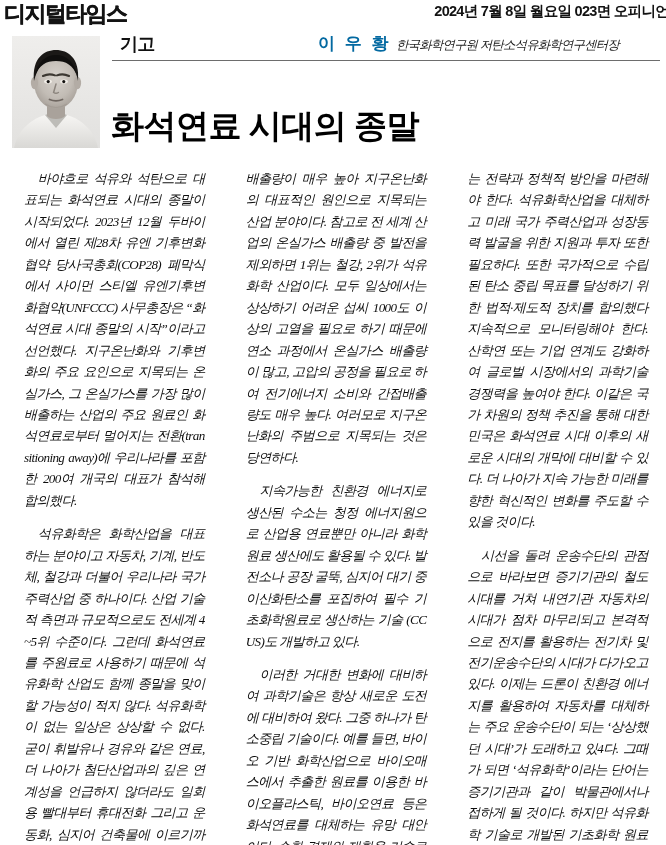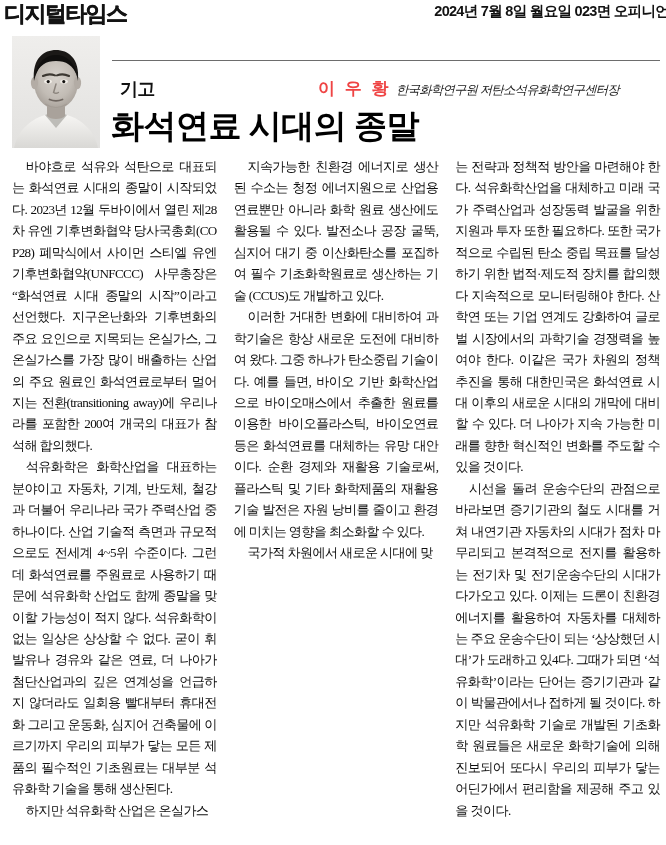--- a/index.html
+++ b/index.html
@@ -50,41 +50,40 @@
     text-align: center;
   }
 
   
   .byline-band {
     position: absolute;
     top: 30px;
     left: 0;
     width: 666px;
     height: 30px;
-    margin-top: 45px;
   }
   .kind-label {
     position: absolute;
     left: 120px;
     top: 2px;
     font-family: "Liberation Sans", "DejaVu Sans", sans-serif;
     font-weight: 700;
     font-size: 18px;
     letter-spacing: -0.8px;
     color: #111111;
   }
   .author-name {
     position: absolute;
     left: 318px;
     top: 2px;
     font-family: "Liberation Sans", "DejaVu Sans", sans-serif;
     font-weight: 700;
     font-size: 17px;
     letter-spacing: 2.5px;
-    color: #ef4444;
+    color: #0369a1;
     white-space: nowrap;
   }
   .author-affil {
     position: absolute;
     left: 396px;
     top: 7px;
     font-family: "Liberation Sans", "DejaVu Sans", sans-serif;
     font-weight: 500;
     font-size: 12.5px;
     letter-spacing: -0.9px;
@@ -142,22 +141,23 @@
     width: 205px;
     font-size: 13.1px;
     line-height: 21.45px;
     text-align: justify;
     text-justify: inter-character;
     letter-spacing: -0.62px;
     word-break: break-all;
     color: #0d0d0d;
   }
   .column p {
-    margin: 0;
+    margin: 12px;
     text-indent: 1.05em;
+    font-style: italic;
   }
   .column p.cont {
     text-indent: 0;
   }
 </style>
 </head>
 <body>
 
 <div class="masthead-row">
   <div class="masthead-logo">디지털타임스</div>
@@ -223,20 +223,21 @@
 
 <div class="columns">
 
   <div class="column">
     <p>바야흐로 석유와 석탄으로 대표되는 화석연료 시대의 종말이 시작되었다. 2023년 12월 두바이에서 열린 제28차 유엔 기후변화협약 당사국총회(COP28) 폐막식에서 사이먼 스티엘 유엔기후변화협약(UNFCCC) 사무총장은 “화석연료 시대 종말의 시작”이라고 선언했다. 지구온난화와 기후변화의 주요 요인으로 지목되는 온실가스, 그 온실가스를 가장 많이 배출하는 산업의 주요 원료인 화석연료로부터 멀어지는 전환(transitioning away)에 우리나라를 포함한 200여 개국의 대표가 참석해 합의했다.</p>
     <p>석유화학은 화학산업을 대표하는 분야이고 자동차, 기계, 반도체, 철강과 더불어 우리나라 국가 주력산업 중 하나이다. 산업 기술적 측면과 규모적으로도 전세계 4~5위 수준이다. 그런데 화석연료를 주원료로 사용하기 때문에 석유화학 산업도 함께 종말을 맞이할 가능성이 적지 않다. 석유화학이 없는 일상은 상상할 수 없다. 굳이 휘발유나 경유와 같은 연료, 더 나아가 첨단산업과의 깊은 연계성을 언급하지 않더라도 일회용 빨대부터 휴대전화 그리고 운동화, 심지어 건축물에 이르기까지 우리의 피부가 닿는 모든 제품의 필수적인 기초원료는 대부분 석유화학 기술을 통해 생산된다.</p>
     <p>하지만 석유화학 산업은 온실가스</p>
   </div>
 
   <div class="column">
+    <p class="cont">배출량이 매우 높아 지구온난화의 대표적인 원인으로 지목되는 산업 분야이다. 참고로 전 세계 산업의 온실가스 배출량 중 발전을 제외하면 1위는 철강, 2위가 석유화학 산업이다. 모두 일상에서는 상상하기 어려운 섭씨 1000도 이상의 고열을 필요로 하기 때문에 연소 과정에서 온실가스 배출량이 많고, 고압의 공정을 필요로 하여 전기에너지 소비와 간접배출량도 매우 높다. 여러모로 지구온난화의 주범으로 지목되는 것은 당연하다.</p>
     <p>지속가능한 친환경 에너지로 생산된 수소는 청정 에너지원으로 산업용 연료뿐만 아니라 화학 원료 생산에도 활용될 수 있다. 발전소나 공장 굴뚝, 심지어 대기 중 이산화탄소를 포집하여 필수 기초화학원료로 생산하는 기술 (CCUS)도 개발하고 있다.</p>
     <p>이러한 거대한 변화에 대비하여 과학기술은 항상 새로운 도전에 대비하여 왔다. 그중 하나가 탄소중립 기술이다. 예를 들면, 바이오 기반 화학산업으로 바이오매스에서 추출한 원료를 이용한 바이오플라스틱, 바이오연료 등은 화석연료를 대체하는 유망 대안이다. 순환 경제와 재활용 기술로써, 플라스틱 및 기타 화학제품의 재활용 기술 발전은 자원 낭비를 줄이고 환경에 미치는 영향을 최소화할 수 있다.</p>
     <p>국가적 차원에서 새로운 시대에 맞</p>
   </div>
 
   <div class="column">
     <p class="cont">는 전략과 정책적 방안을 마련해야 한다. 석유화학산업을 대체하고 미래 국가 주력산업과 성장동력 발굴을 위한 지원과 투자 또한 필요하다. 또한 국가적으로 수립된 탄소 중립 목표를 달성하기 위한 법적·제도적 장치를 합의했다 지속적으로 모니터링해야 한다. 산학연 또는 기업 연계도 강화하여 글로벌 시장에서의 과학기술 경쟁력을 높여야 한다. 이같은 국가 차원의 정책 추진을 통해 대한민국은 화석연료 시대 이후의 새로운 시대의 개막에 대비할 수 있다. 더 나아가 지속 가능한 미래를 향한 혁신적인 변화를 주도할 수 있을 것이다.</p>
     <p>시선을 돌려 운송수단의 관점으로 바라보면 증기기관의 철도 시대를 거쳐 내연기관 자동차의 시대가 점차 마무리되고 본격적으로 전지를 활용하는 전기차 및 전기운송수단의 시대가 다가오고 있다. 이제는 드론이 친환경 에너지를 활용하여 자동차를 대체하는 주요 운송수단이 되는 ‘상상했던 시대’가 도래하고 있4다. 그때가 되면 ‘석유화학’이라는 단어는 증기기관과 같이 박물관에서나 접하게 될 것이다. 하지만 석유화학 기술로 개발된 기초화학 원료들은 새로운 화학기술에 의해 진보되어 또다시 우리의 피부가 닿는 어딘가에서 편리함을 제공해 주고 있을 것이다.</p>
   </div>
 

